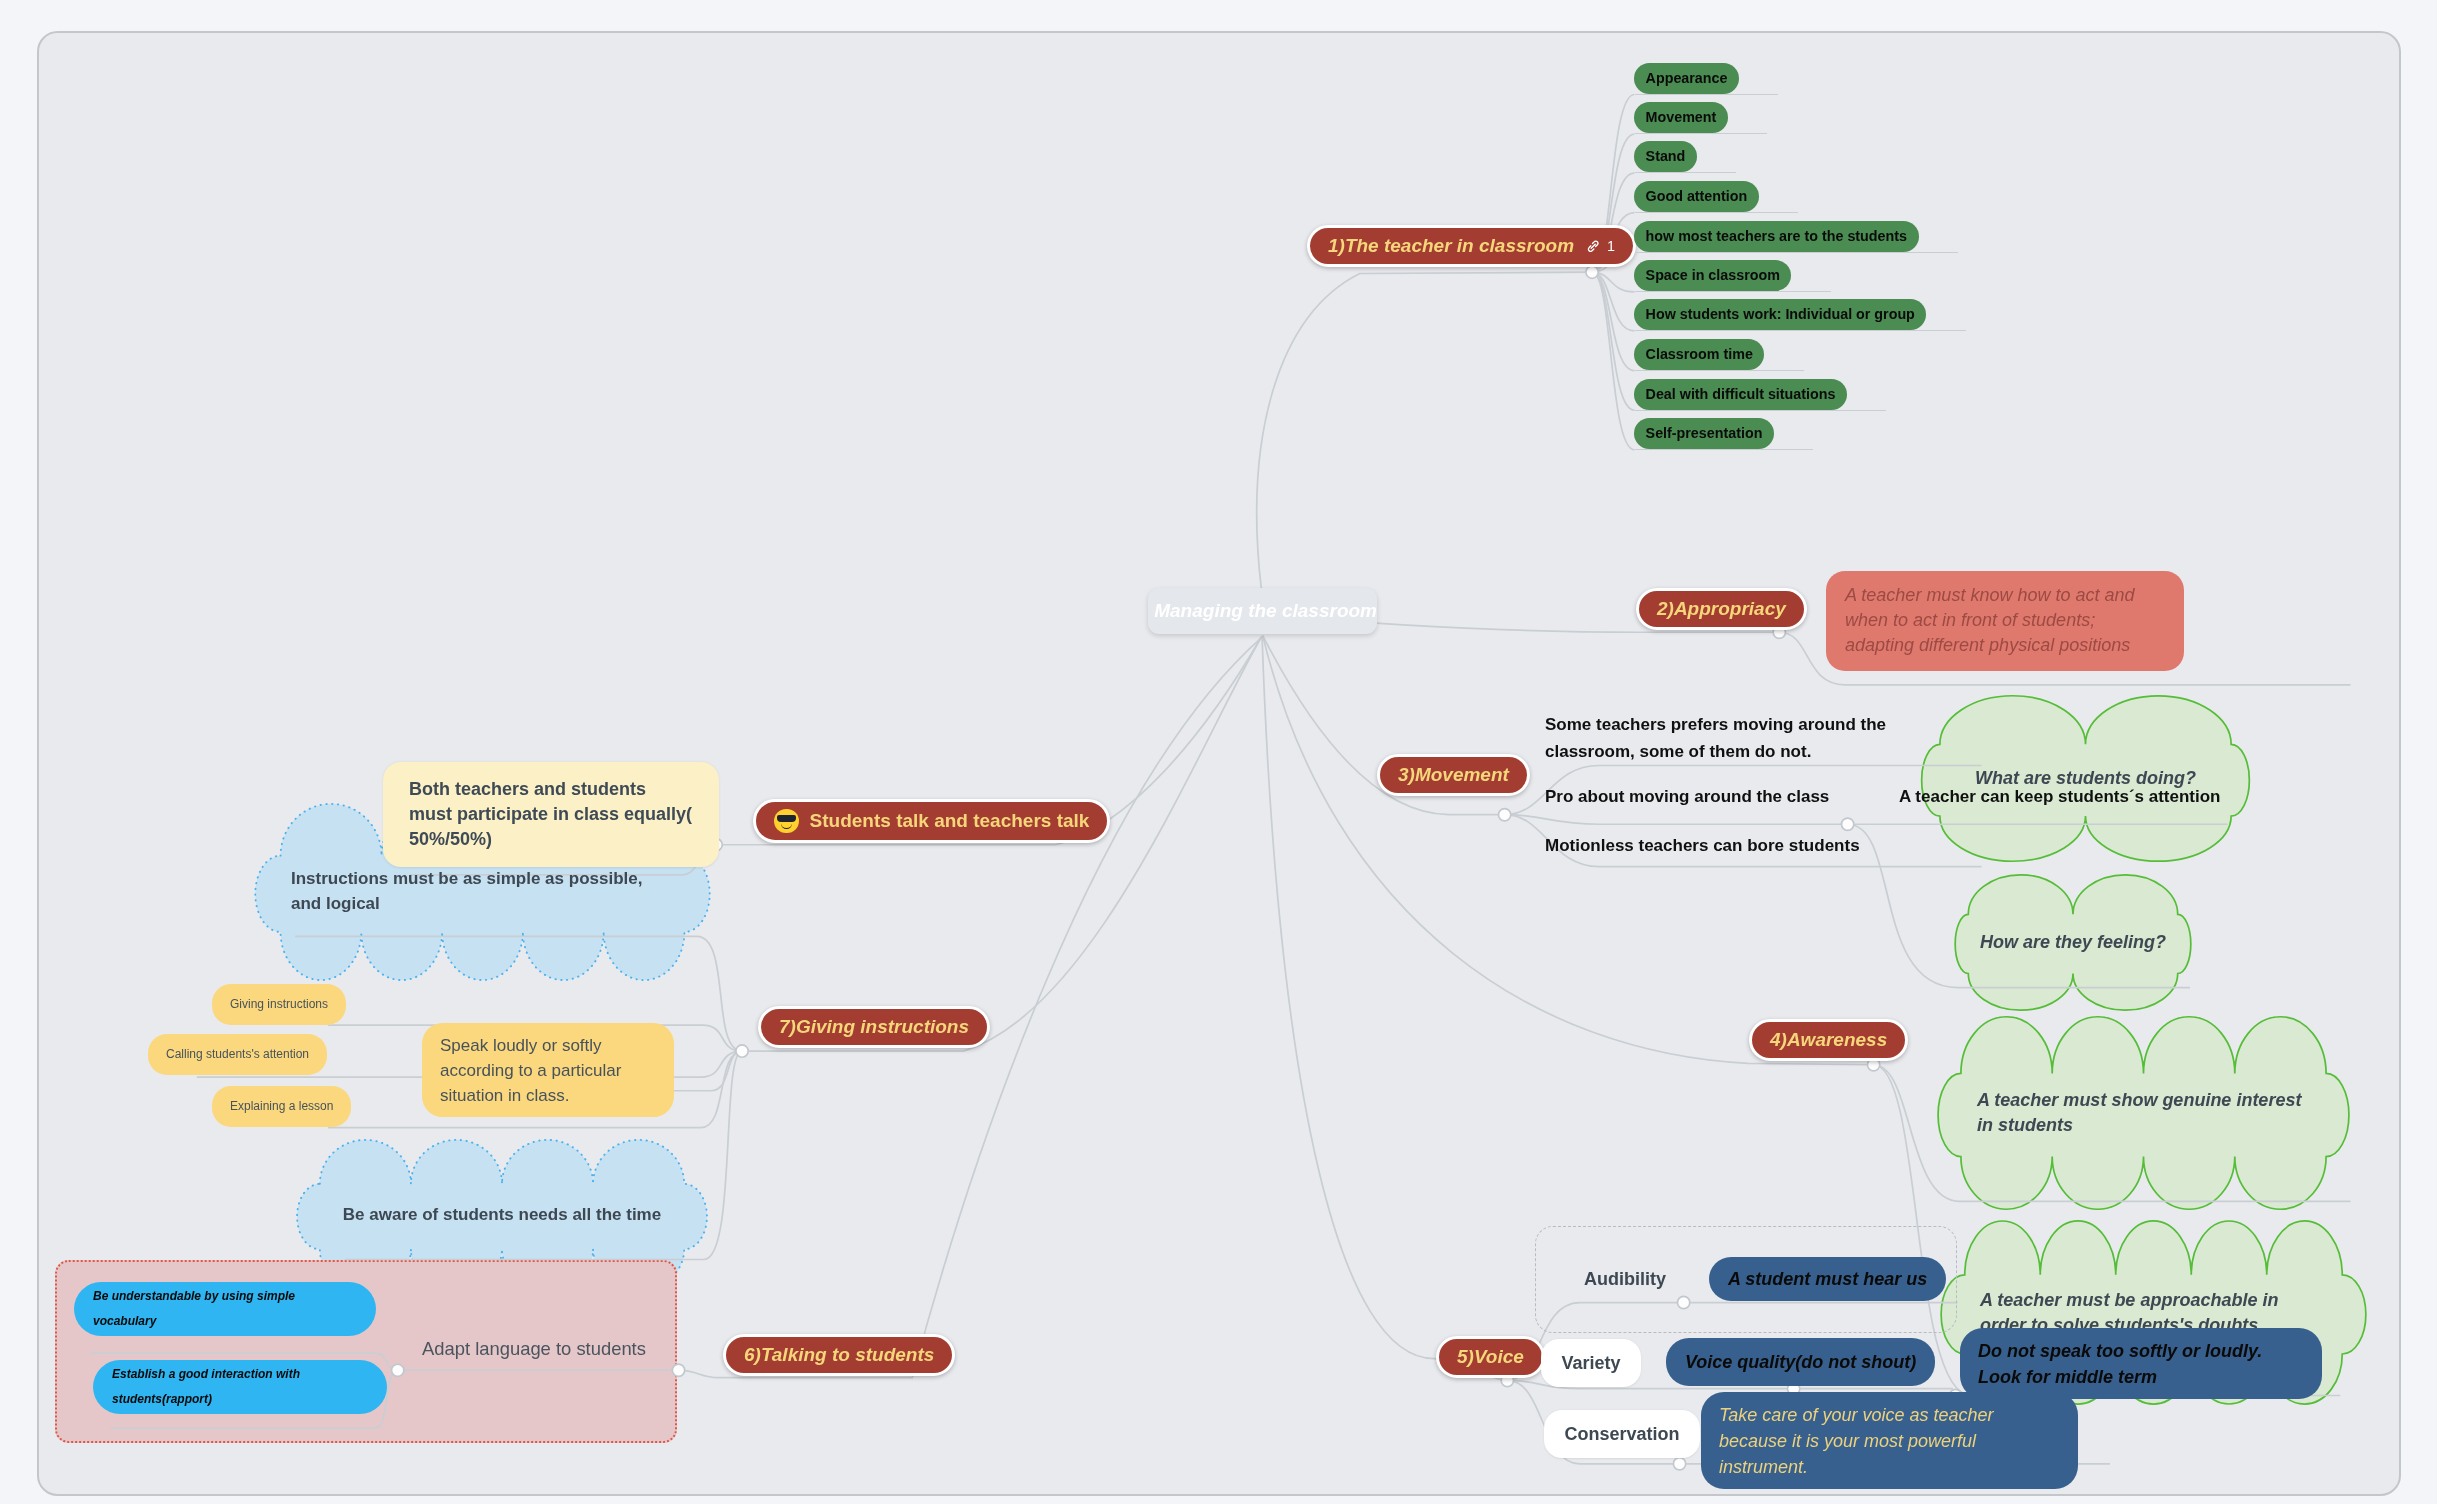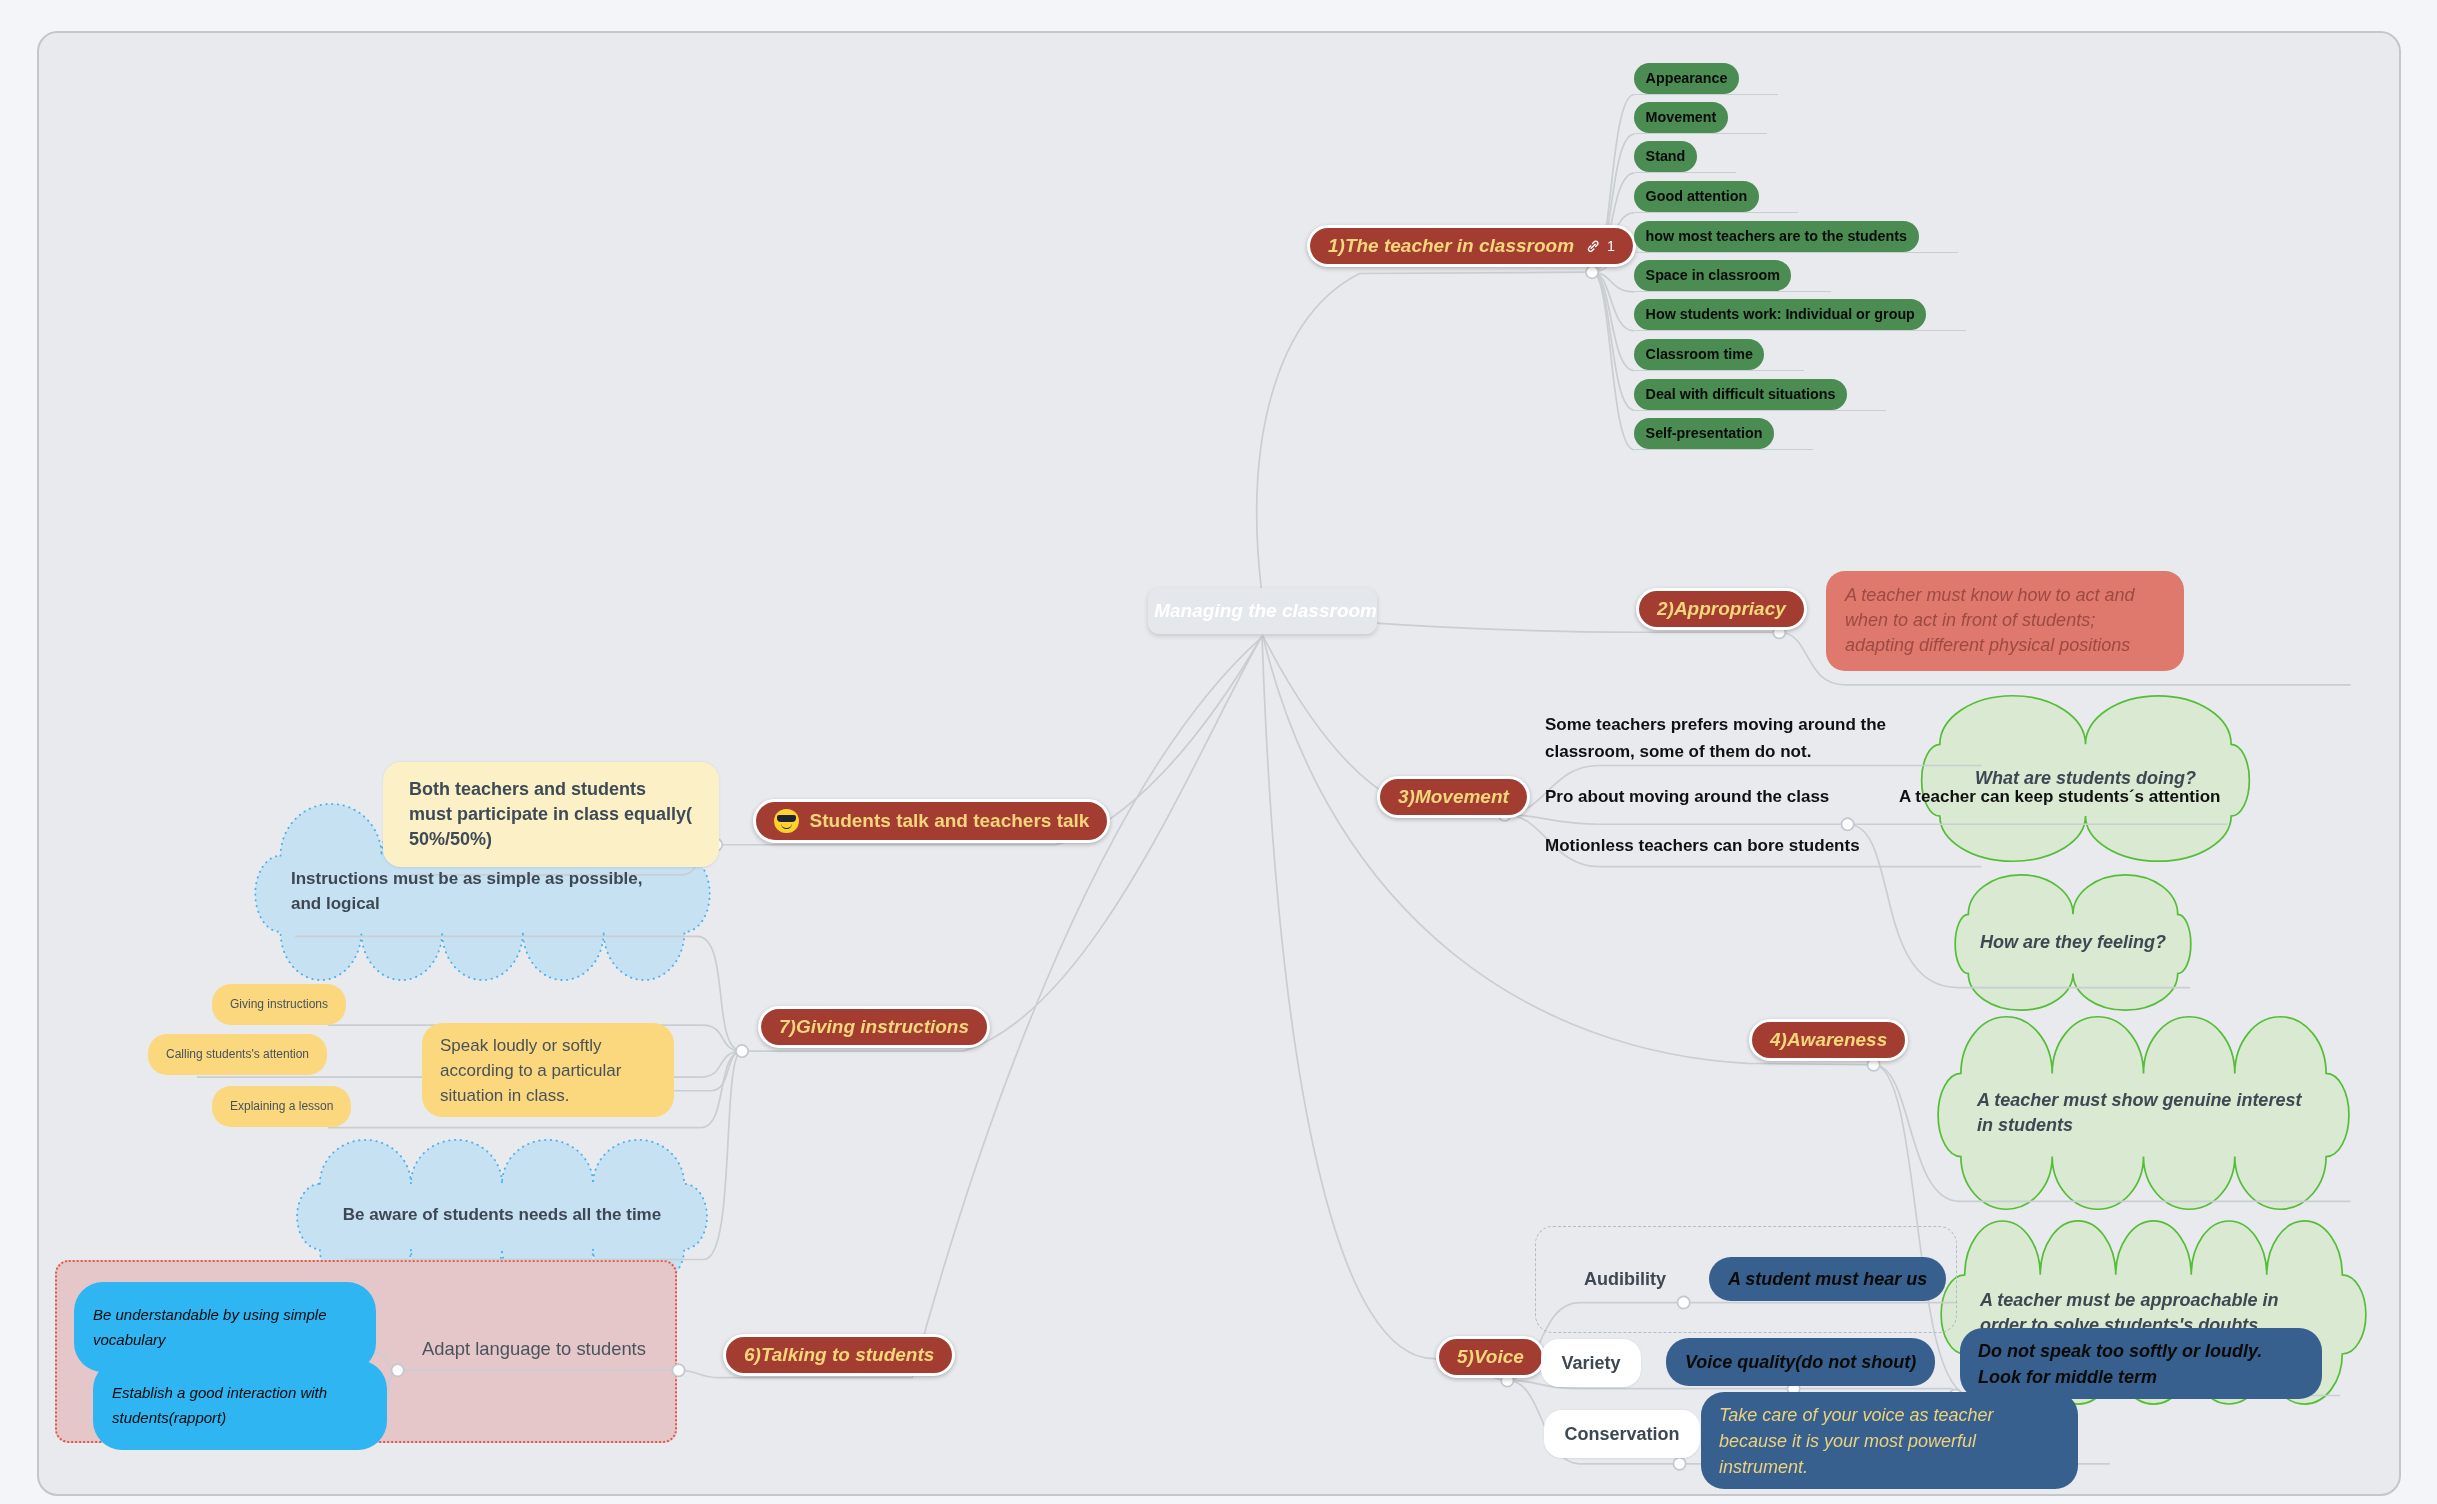--- a/index.html
+++ b/index.html
@@ -62,21 +62,21 @@
   .yellow-pill{position:absolute;z-index:4;background:var(--yellow-pill);border-radius:19px;
                color:#47525b;font-size:12px;height:41px;line-height:41px;padding:0 18px;white-space:nowrap}
   .yellow-box{position:absolute;z-index:4;background:var(--yellow-pill);border-radius:20.5px;
               color:#47525b;font-size:17px;line-height:25px;padding:9.6px 18px}
   .pale-note{position:absolute;z-index:5;background:var(--pale-yellow);border-radius:18px;
              color:#3e4a55;font-weight:bold;font-size:18px;line-height:25px;padding:15px 26px;
              box-shadow:0 0.7px 2.7px rgba(0,0,0,.08)}
   .pink-box{position:absolute;z-index:1;background:var(--pink-fill);border:2px dotted var(--pink-border);
             border-radius:13.7px}
   .cyan-pill{position:absolute;z-index:4;background:var(--cyan);border-radius:29px;color:#0a0a0a;
-             font-style:italic;font-size:15px;line-height:25px;padding:20px 19px;font-weight:400}
+             font-style:italic;font-size:12px;line-height:25px;padding:2px 19px;font-weight:700}
   .adapt-label{position:absolute;z-index:4;color:#4a545e;font-size:18.4px;white-space:nowrap}
   .link-badge{display:flex;align-items:center;gap:5.5px;font-style:normal;font-weight:normal;
               color:#fff;font-size:14.3px}
   .emoji-sun{position:relative;width:24.6px;height:24.6px;border-radius:50%;
              background:#ffd02e;flex:0 0 auto;display:inline-block}
   .emoji-sun .shades{position:absolute;left:2.7px;top:6.1px;width:19px;height:6.8px;background:#1d2430;
              border-radius:2px 2px 4.1px 4.1px}
   .emoji-sun .smile{position:absolute;left:6.8px;top:14.3px;width:11px;height:6.1px;
              border:1.7px solid #1d2430;border-top:none;border-left:none;border-right:none;
              border-radius:0 0 6.8px 6.8px}
@@ -191,21 +191,21 @@
   <div class="leaf-green" style="left:1634px;top:299px">How students work: Individual or group</div>
   <div class="leaf-green" style="left:1634px;top:339px">Classroom time</div>
   <div class="leaf-green" style="left:1634px;top:379px">Deal with difficult situations</div>
   <div class="leaf-green" style="left:1634px;top:418px">Self-presentation</div>
 
   <div class="branch" style="left:1636px;top:588px">
     <span>2)Appropriacy</span>
   </div>
   <div class="note-salmon" style="left:1826px;top:571px;width:358px">A teacher must know how to act and when to act in front of students; adapting different physical positions</div>
 
-  <div class="branch" style="left:1377px;top:776px">
+  <div class="branch" style="left:1377px;top:754px">
     <span>3)Movement</span>
   </div>
   <div class="free-text" style="left:1545px;top:711px;width:362px">Some teachers prefers moving around the classroom, some of them do not.</div>
   <div class="free-text" style="left:1545px;top:783px;width:362px">Pro about moving around the class</div>
   <div class="free-text" style="left:1545px;top:832px;width:383px">Motionless teachers can bore students</div>
   <div class="free-text" style="left:1899px;top:783px;width:355px">A teacher can keep students´s attention</div>
 
   <div class="branch" style="left:1749px;top:1019px">
     <span>4)Awareness</span>
   </div>

